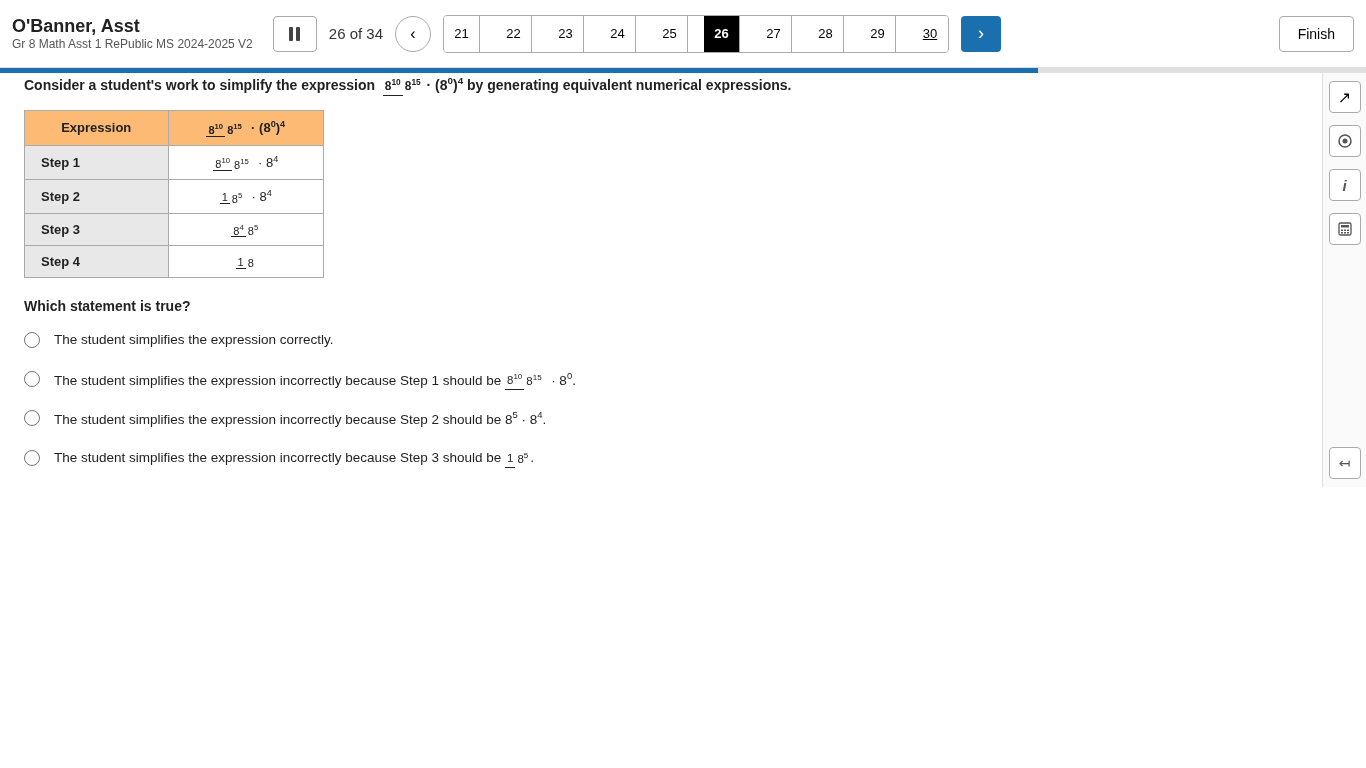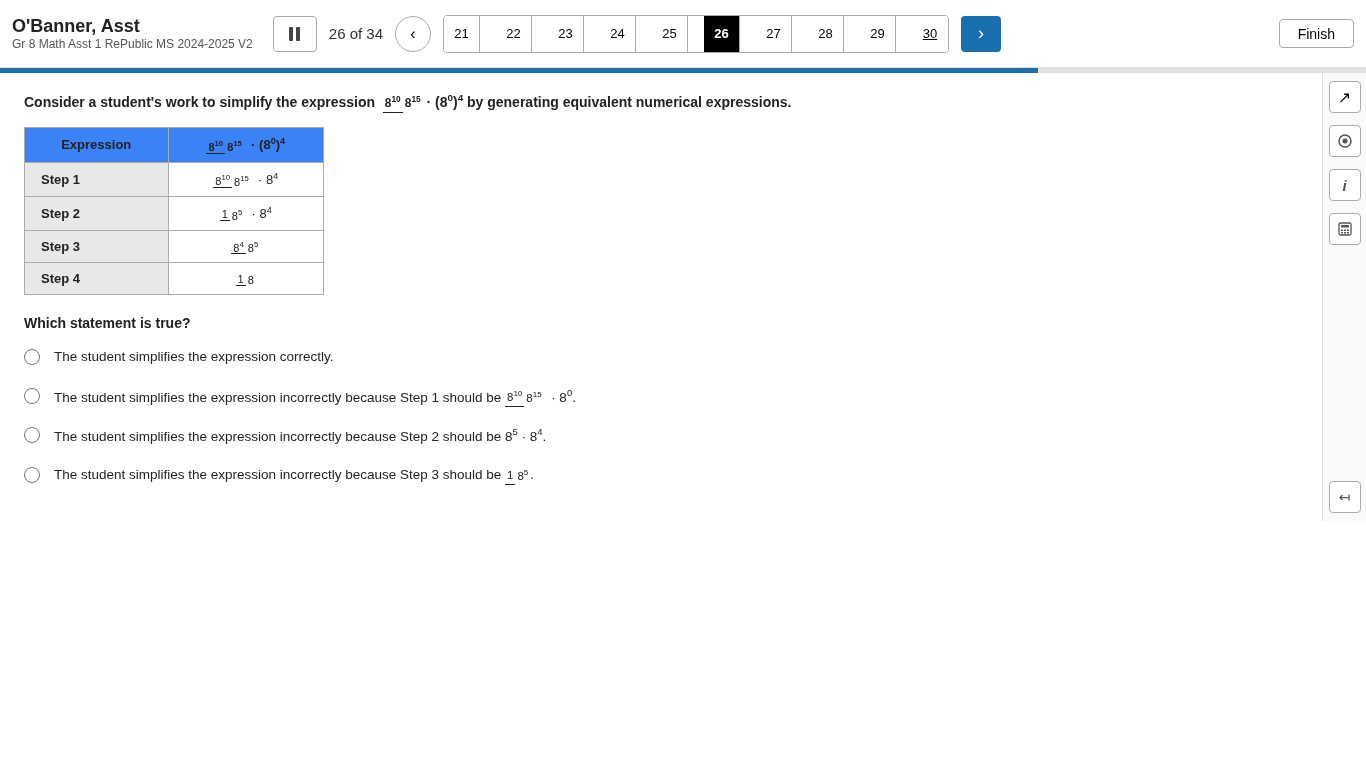--- a/index.html
+++ b/index.html
@@ -48,30 +48,30 @@
     .page-num.active { background: #000000; color: #fff; font-weight: bold; }
 
     .next-btn {
       width: 40px; height: 36px; border-radius: 4px; background: #1a6faf;
       border: none; cursor: pointer; color: #fff; font-size: 18px;
       display: flex; align-items: center; justify-content: center; flex: 0 0 auto;
     }
 
     .finish-btn {
       margin-left: auto; border: 1px solid #aaa; background: #fff; border-radius: 4px;
-      padding: 0 18px; cursor: pointer; font-size: 14px; height: 29px; flex: 0 0 auto;
+      padding: 0 18px; cursor: pointer; font-size: 14px; height: 36px; flex: 0 0 auto;
     }
 
     
     .progress-bar-container { height: 5px; background: #e0e0e0; }
     .progress-bar { height: 100%; background: #1a6faf; }
 
     
     .main-content { display: flex; }
-    .question-area { flex: 1; padding: 18px 24px; }
+    .question-area { flex: 1; padding: 1px 24px; }
     .right-panel {
       width: 44px; border-left: 1px solid #ddd; display: flex;
       flex-direction: column; align-items: center; padding: 8px 0; gap: 12px;
       background: #fafafa;
     }
     .right-panel-btn {
       width: 32px; height: 32px; border: 1px solid #aaa; background: #fff;
       border-radius: 4px; cursor: pointer; display: flex; align-items: center;
       justify-content: center; font-size: 15px;
     }
@@ -85,21 +85,21 @@
 
     
     .question-prompt { font-size: 14px; font-weight: bold; margin-bottom: 14px; line-height: 1.5; }
 
     
     .steps-table { border-collapse: collapse; margin-bottom: 20px; min-width: 300px; }
     .steps-table th, .steps-table td {
       border: 1px solid #aaa; padding: 8px 16px; text-align: center;
       font-size: 13px;
     }
-    .steps-table th { background: #3b82f6; font-weight: bold; }
+    .steps-table th { background: #fdba74; font-weight: bold; }
     .steps-table td:first-child { background: #e8e8e8; font-weight: bold; text-align: left; }
     .steps-table td { background: #fff; }
 
     
     .which-statement { font-weight: bold; margin-bottom: 16px; font-size: 14px; }
 
     
     .answer-choice { display: flex; align-items: flex-start; margin-bottom: 18px; gap: 14px; }
     .answer-choice input[type="radio"] { margin-top: 2px; flex: 0 0 auto; width: 16px; height: 16px; cursor: pointer; }
     .answer-choice label { font-size: 13.5px; line-height: 1.5; cursor: pointer; }

